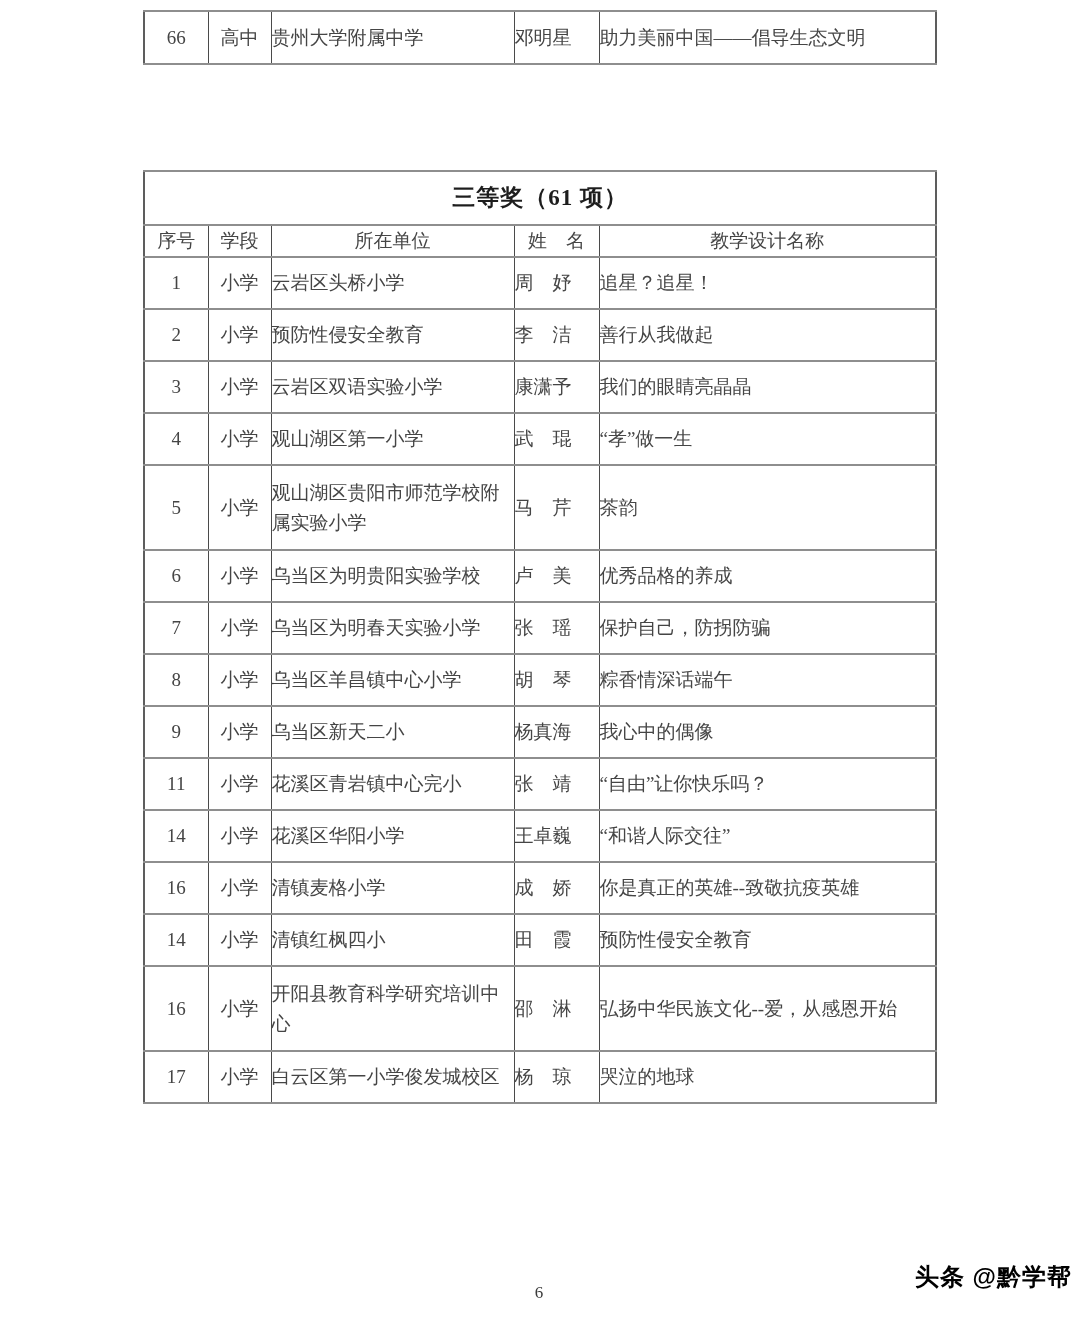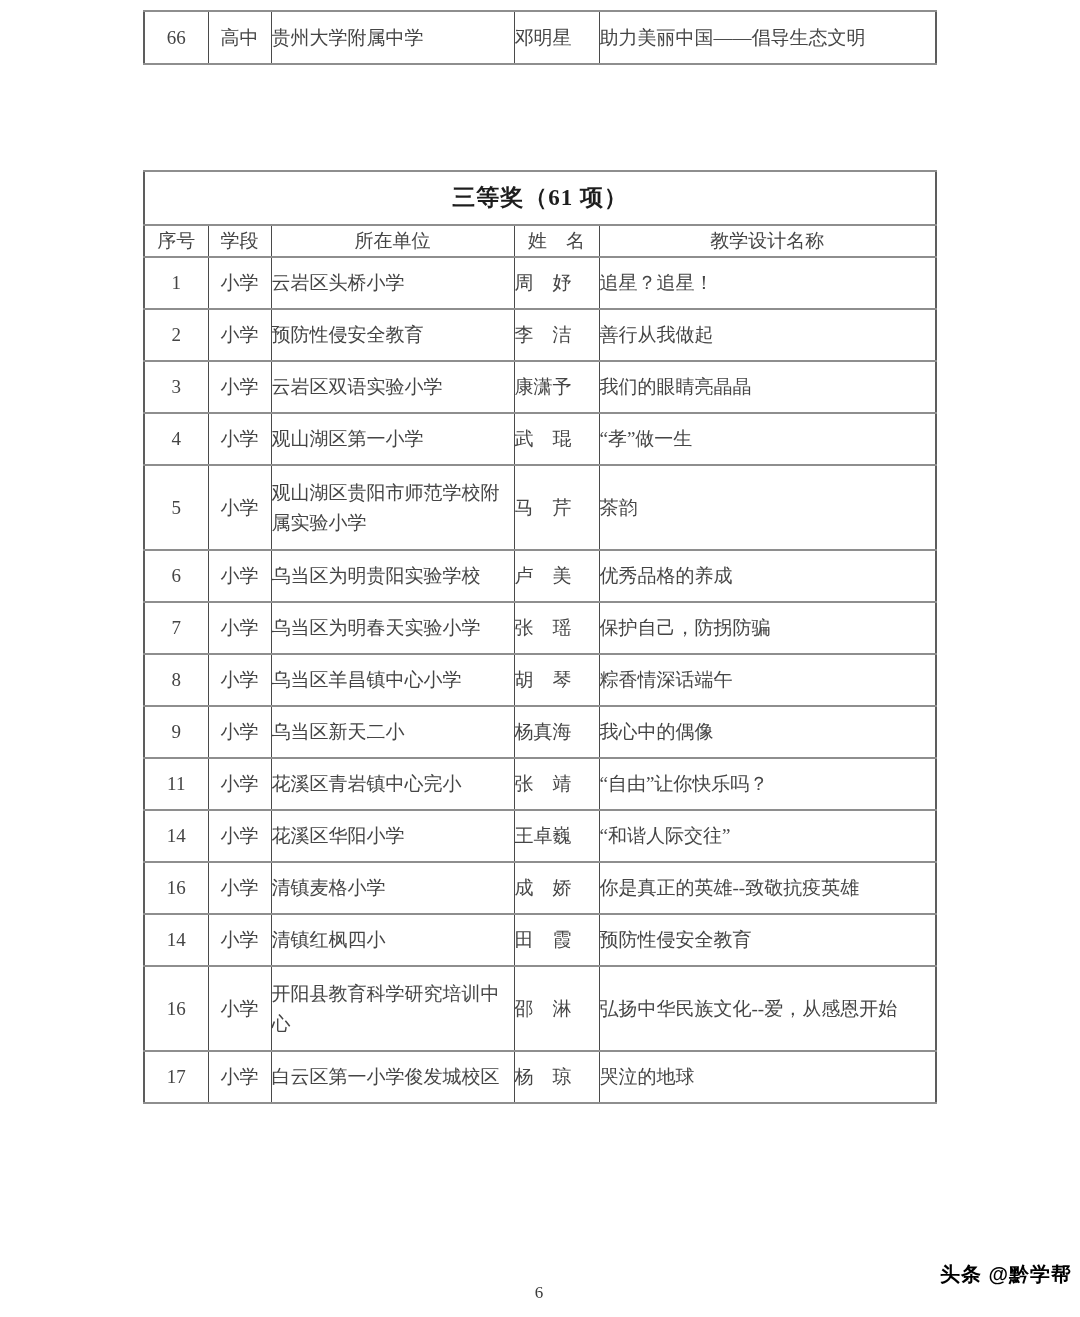--- a/index.html
+++ b/index.html
@@ -64,21 +64,21 @@
     top: 1283px;
     text-align: center;
     font-size: 17px;
     color: #3c3c3c;
   }
   .watermark {
     position: absolute;
     top: 1261px;
     right: 8px;
     font-family: "Liberation Sans", "DejaVu Sans", sans-serif;
-    font-size: 20px;
+    font-size: 24px;
     font-weight: 700;
     color: #000;
     letter-spacing: 1px;
     white-space: nowrap;
     text-shadow:
       3px 3px 0 #ffffff,
       -1px -1px 0 #ffffff,
       1px -1px 0 #ffffff,
       -1px 1px 0 #ffffff,
       1px 1px 0 #ffffff,

